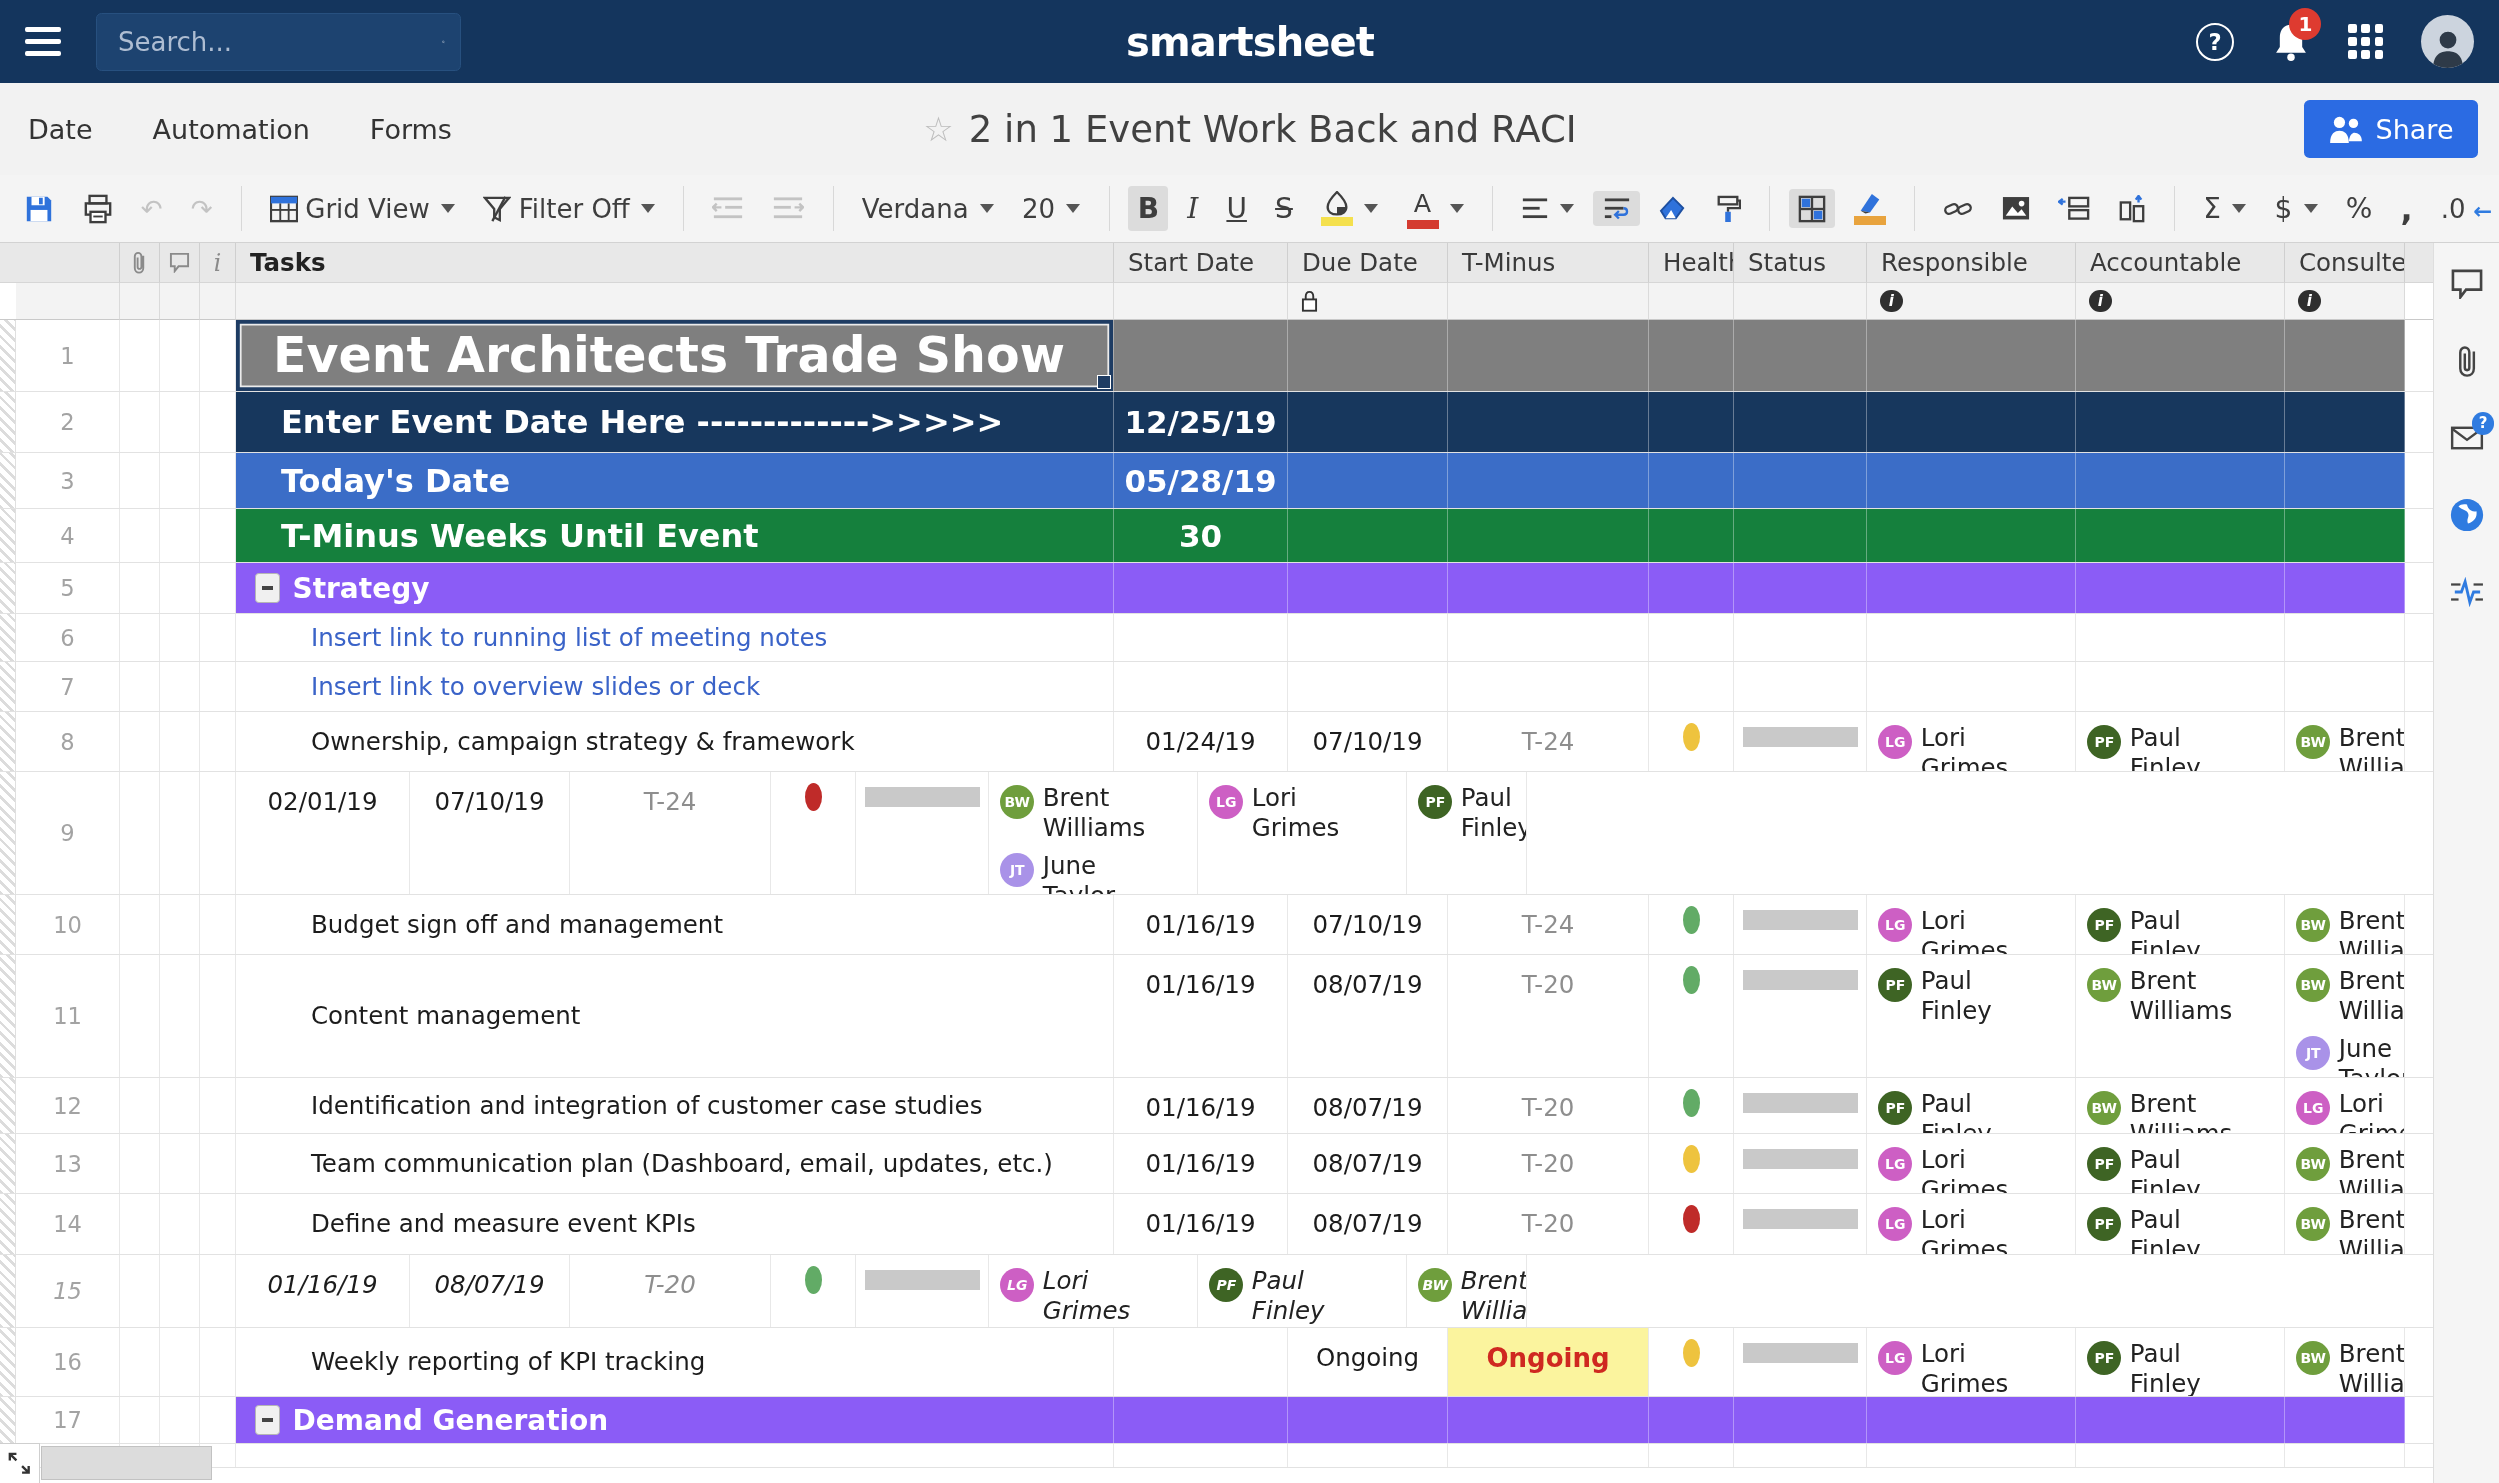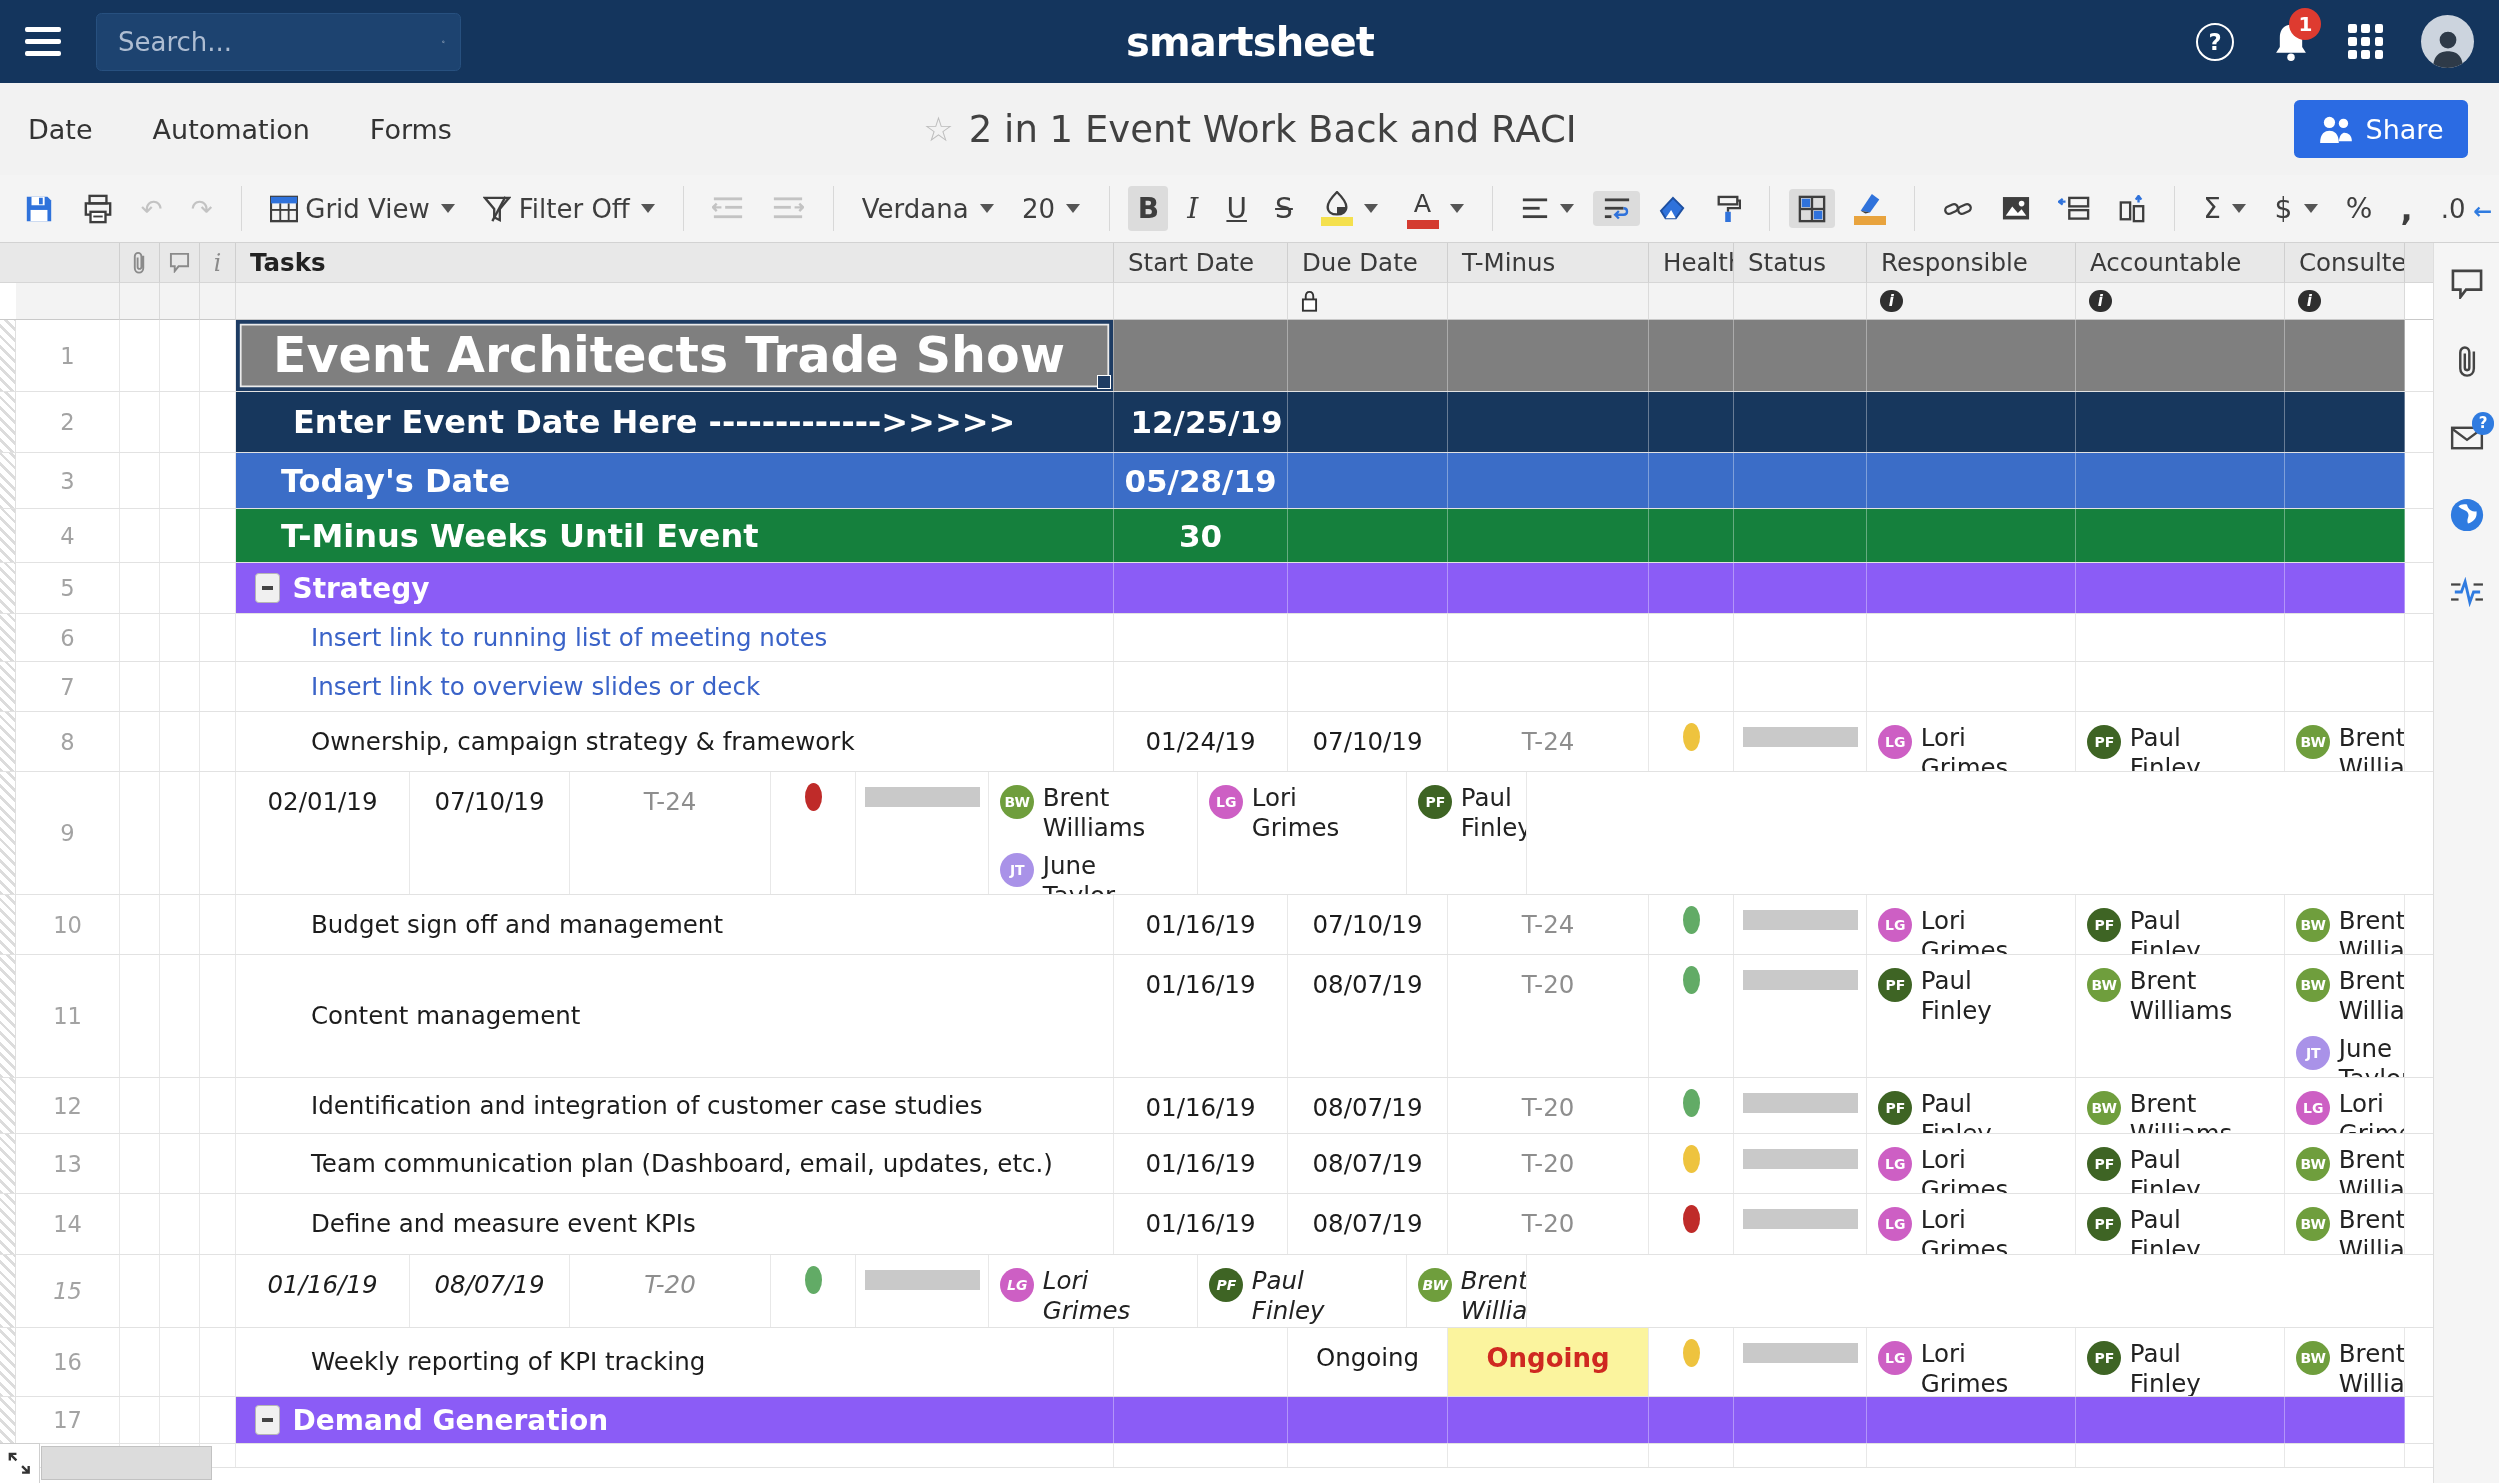--- a/index.html
+++ b/index.html
@@ -30,21 +30,21 @@
     align-items:flex-end; justify-content:center; overflow:hidden; }
 
   
   .menu-bar { height:92px; background:#f2f2f2; display:flex; align-items:center; position:relative; }
   .menu-items { display:flex; gap:60px; padding-left:28px; font-size:27px; color:#333; }
   .menu-items span { cursor:pointer; }
   .sheet-title-wrap { position:absolute; left:0; right:0; display:flex; justify-content:center;
     align-items:center; gap:15px; pointer-events:none; }
   .star { color:#bdbdbd; font-size:34px; }
   .sheet-title { font-size:37px; color:#414141; }
-  .share-btn { position:absolute; right:32px; top:17px; height:58px; padding:0 24.5px; background:#2b6be3;
+  .share-btn { position:absolute; right:22px; top:17px; height:58px; padding:0 24.5px; background:#2b6be3;
     color:#fff; border:none; border-radius:5.6px; font-size:27px; font-family:inherit; display:flex;
     align-items:center; gap:11.3px; cursor:pointer; }
 
   
   .toolbar { height:68px; background:#f4f4f4; border-bottom:1.9px solid #d2d2d2; display:flex;
     align-items:center; padding:0 15px; gap:9.4px; font-size:26px; color:#3e3e3e; }
   .tsep { width:0.9px; height:45px; background:#d8d8d8; margin:0 9.4px; flex:none; }
   .tbtn { display:flex; align-items:center; gap:7.5px; padding:5.6px 9.4px; border-radius:3.8px; cursor:pointer; flex:none; position:relative;}
   .tbtn.chip { background:#dcdcdc; }
   .tbtn.disabled { color:#c3c3c3; }
@@ -85,21 +85,21 @@
     display:flex; align-items:center; padding-left:13px; }
   .subhdr .c-gutter, .subhdr .c-fill { background:#fff; border-right:none; }
 
   
   .b-row { border-bottom:0.9px solid #e2e2e2; background:#fff; }
   .b-row .cell { border-right:0.9px solid #e8e8e8; }
   .b-row .c-gutter { background:repeating-linear-gradient(45deg,#dcdcdc 0 2.8px,#ffffff 2.8px 7.5px); border-right:0.9px solid #e0e0e0;}
   .b-row .c-num { display:flex; align-items:center; justify-content:center; color:#a3a3a3; font-size:22.6px; }
   .b-row .c-fill { border-right:none; }
   .band { border-right:0.9px solid rgba(255,255,255,0.35) !important; }
-  .bg-title { background:#7f7f7f; } .bg-b1 { background:#17375d;padding-left:12px; } .bg-b2 { background:#3b6dc7; }
+  .bg-title { background:#7f7f7f; } .bg-b1 { background:#17375d; } .bg-b2 { background:#3b6dc7; }
   .bg-b3 { background:#15803d; } .bg-sec { background:#8b5cf6; }
 
   .task-cell { display:flex; align-items:center; font-size:24.5px; color:#1c1c1c; }
   .title-text { font-size:49px; font-weight:700; color:#fff; white-space:nowrap; padding-left:37px; }
   .banner-text { font-size:32px; font-weight:700; color:#fff; white-space:nowrap; padding-left:45px; }
   .sec-text { font-size:28px; font-weight:700; color:#fff; padding-left:13px; }
   .link-text { color:#3a63c8; padding-left:75px; }
   .plain-task { padding-left:75px; padding-right:19px; line-height:1.35; }
   .minus-box { width:24.5px; height:30px; background:#f0f0f0; border:0.9px solid #b5b5b5; border-radius:3.8px;
     margin-left:19px; display:flex; align-items:center; justify-content:center; flex:none; }

